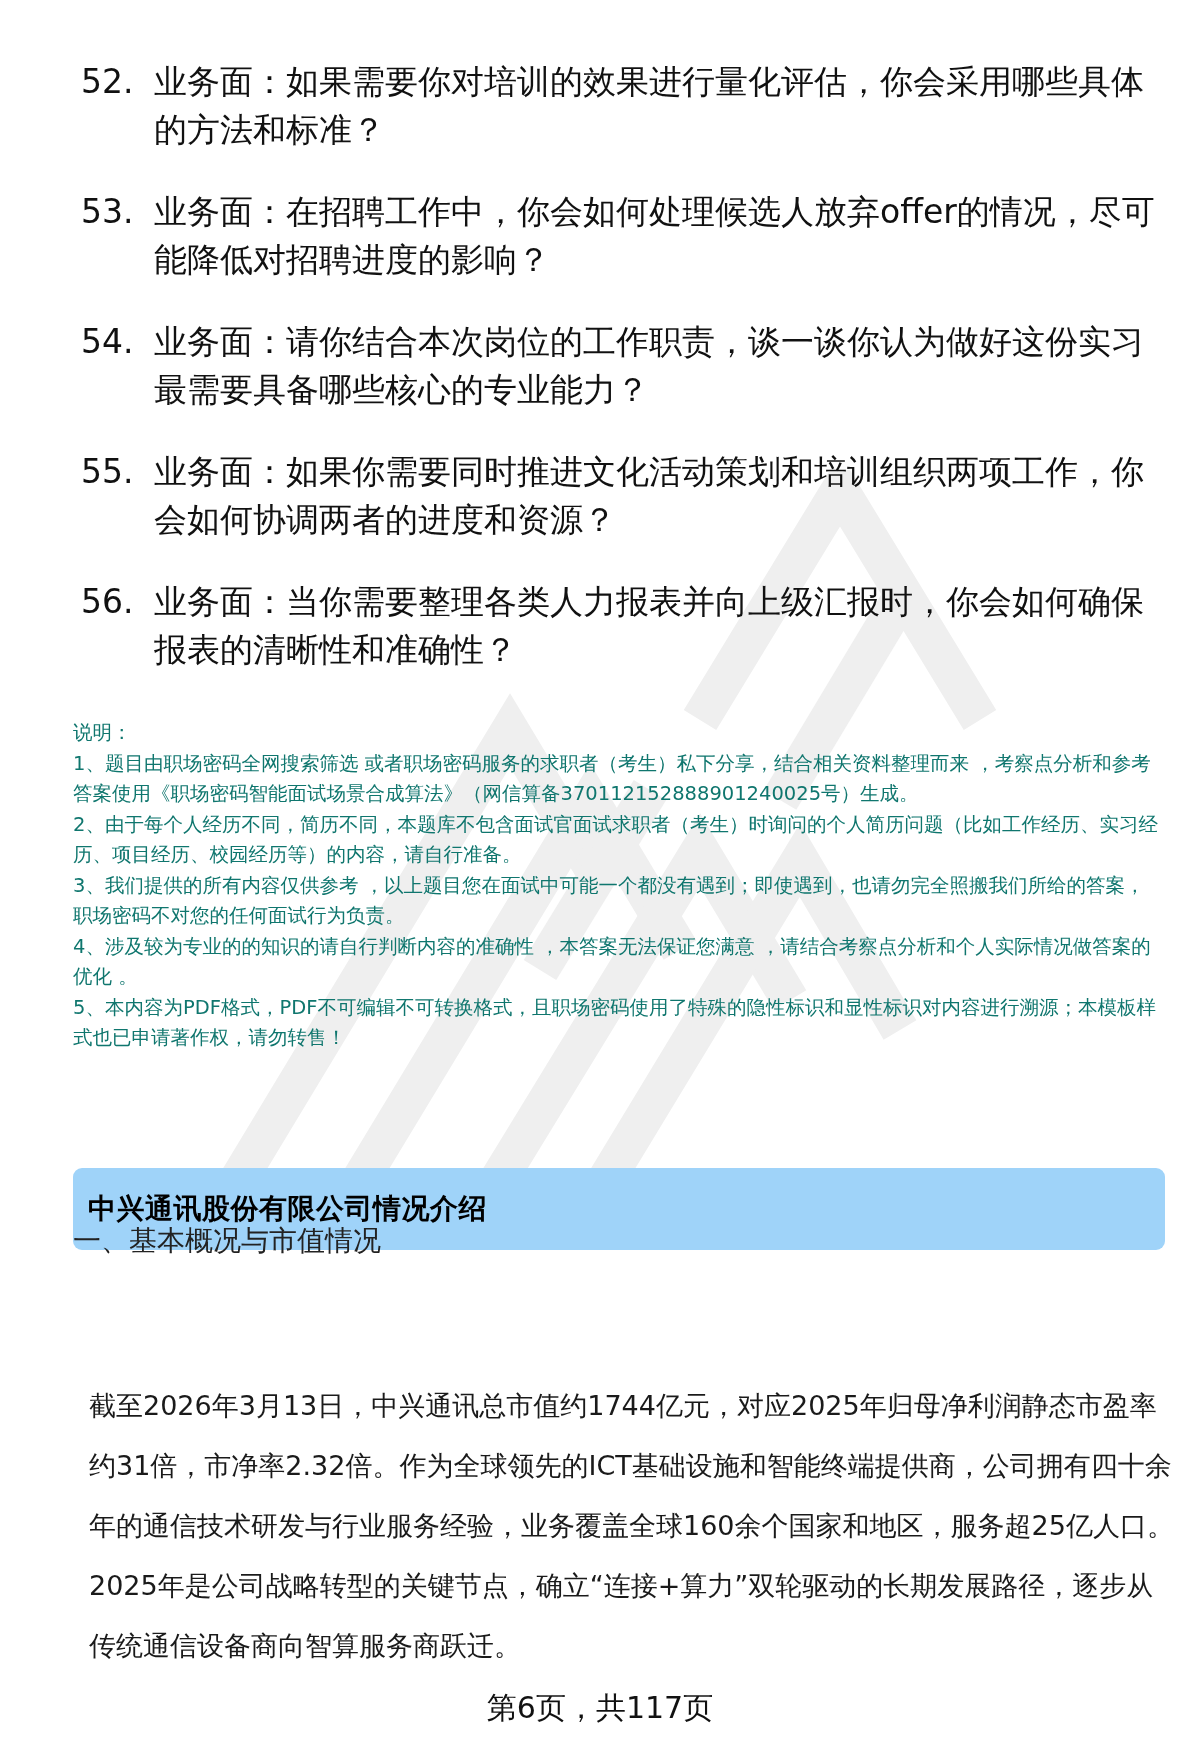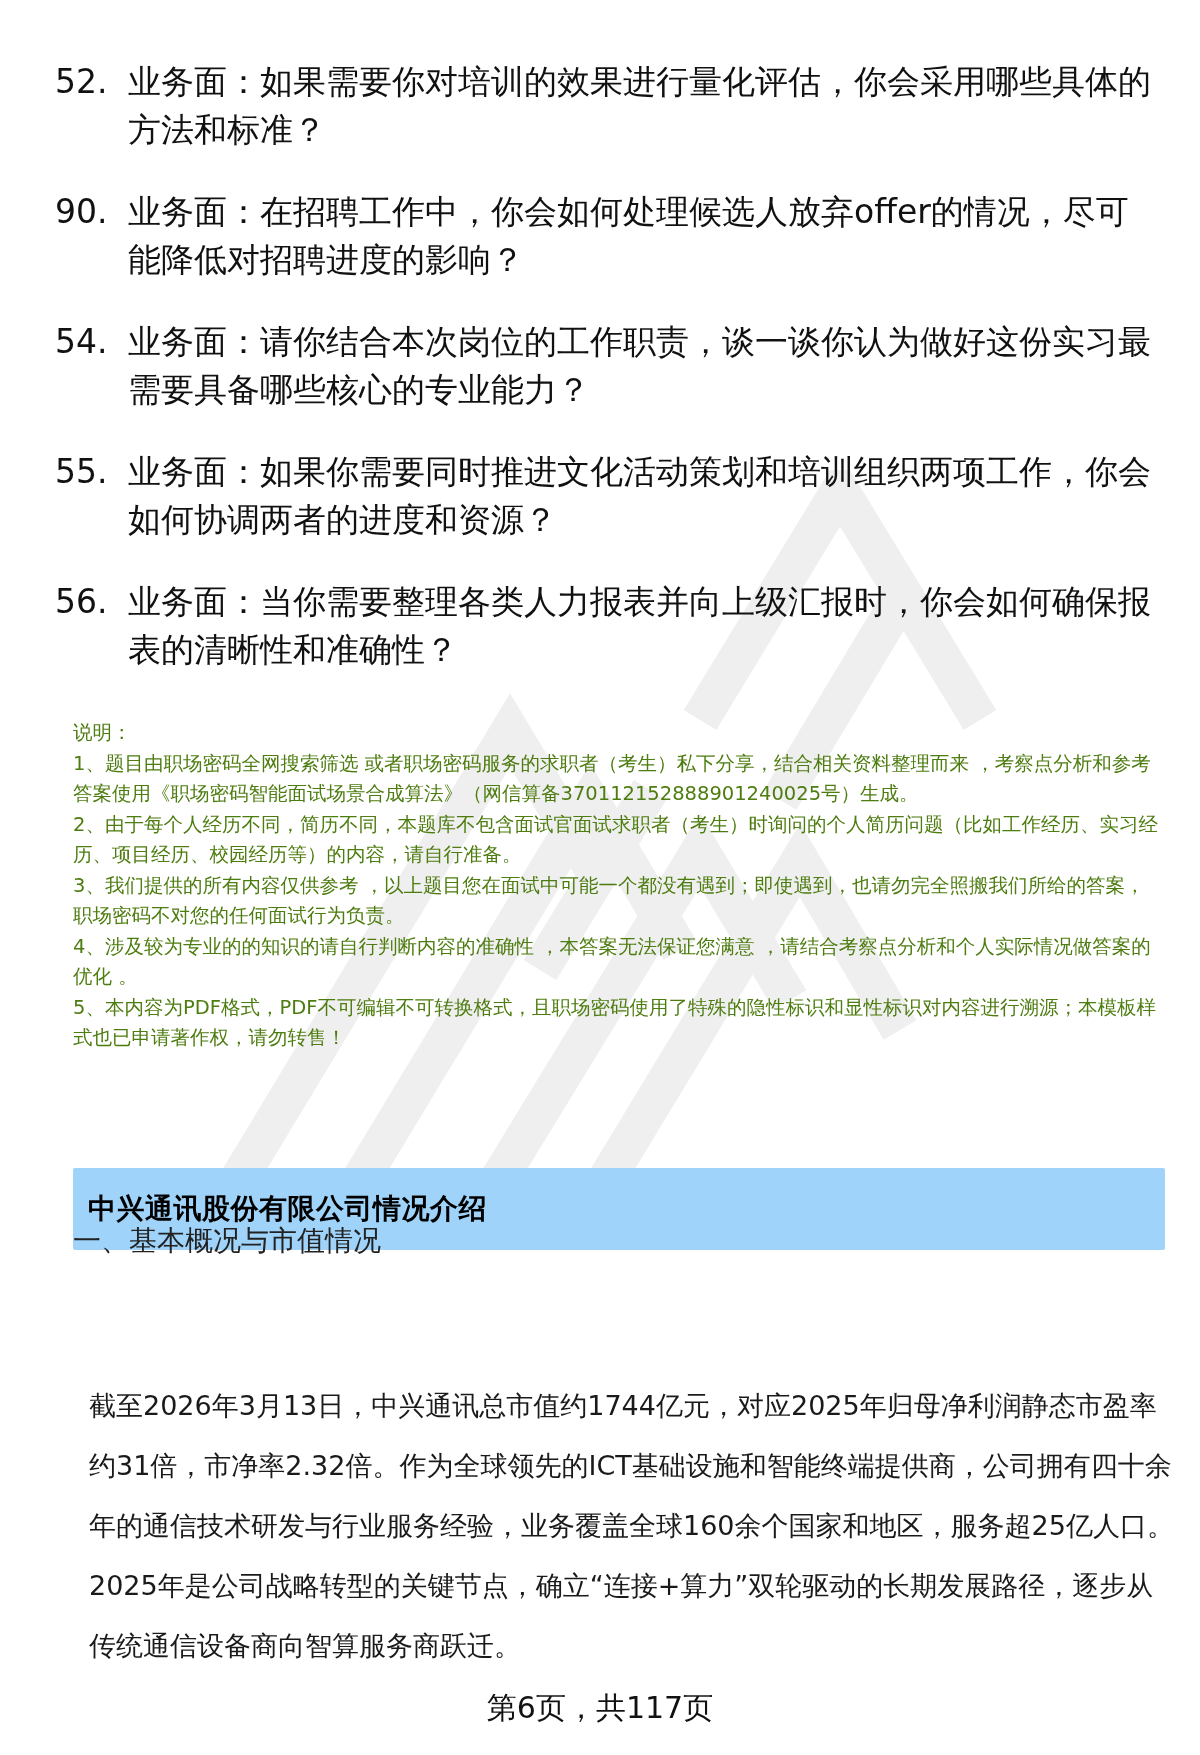--- a/index.html
+++ b/index.html
@@ -34,49 +34,50 @@
       top: 58px;
       width: 1100px;
     }
     .question {
       display: flex;
       align-items: flex-start;
       margin-bottom: 34px;
       font-size: 33px;
       line-height: 48px;
       color: #111;
+      margin-left: 26px;
     }
     .q-num {
       width: 73px;
       flex: 0 0 73px;
     }
     .q-text {
       flex: 1;
       width: 1000px;
     }
     .notes {
       position: absolute;
       left: 73px;
       top: 718px;
       width: 1090px;
       font-size: 19.5px;
       line-height: 30.5px;
-      color: #4d7c0f;
+      color: #0f766e;
     }
     .notes p {
       margin: 0;
     }
     .banner {
       position: absolute;
       left: 73px;
       top: 1168px;
       width: 1092px;
       height: 82px;
       background: #9fd3f9;
-      border-radius: 2px;
+      border-radius: 9px;
       display: flex;
       align-items: center;
     }
     .banner-title {
       margin-left: 15px;
       font-size: 28px;
       font-weight: bold;
       color: #000;
       letter-spacing: 0.5px;
     }
@@ -126,21 +127,21 @@
 </svg>
 
 <div class="page">
 
   <div class="questions">
     <div class="question">
       <span class="q-num">52.</span>
       <span class="q-text">业务面：如果需要你对培训的效果进行量化评估，你会采用哪些具体的方法和标准？</span>
     </div>
     <div class="question">
-      <span class="q-num">90.</span>
+      <span class="q-num">53.</span>
       <span class="q-text">业务面：在招聘工作中，你会如何处理候选人放弃offer的情况，尽可能降低对招聘进度的影响？</span>
     </div>
     <div class="question">
       <span class="q-num">54.</span>
       <span class="q-text">业务面：请你结合本次岗位的工作职责，谈一谈你认为做好这份实习最需要具备哪些核心的专业能力？</span>
     </div>
     <div class="question">
       <span class="q-num">55.</span>
       <span class="q-text">业务面：如果你需要同时推进文化活动策划和培训组织两项工作，你会如何协调两者的进度和资源？</span>
     </div>

